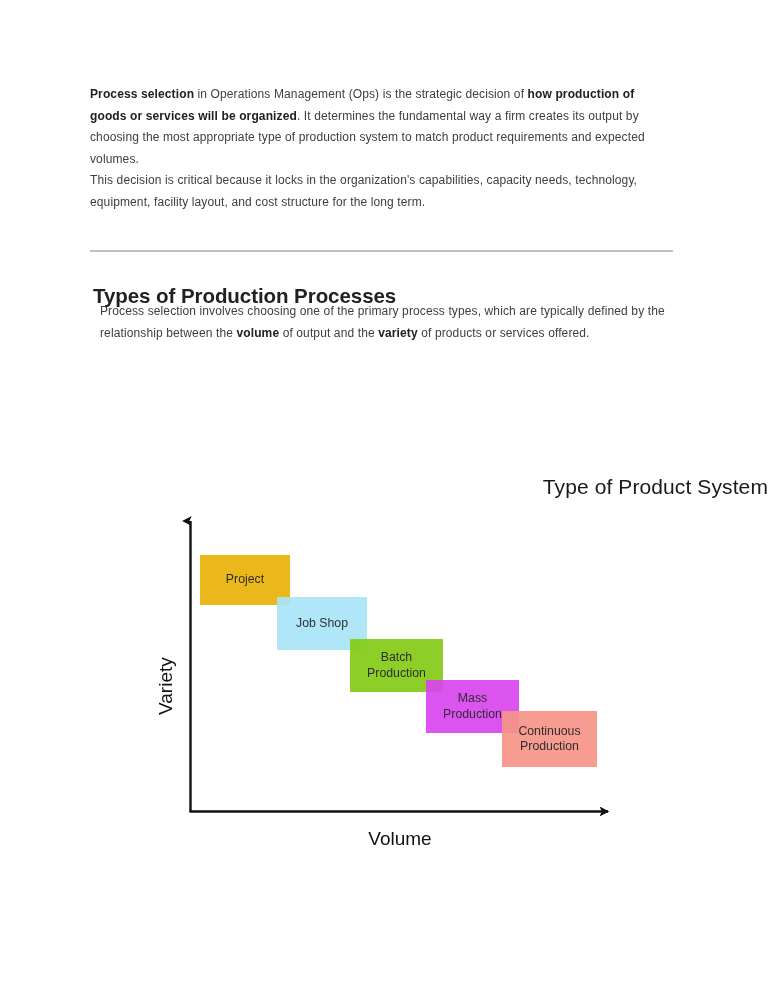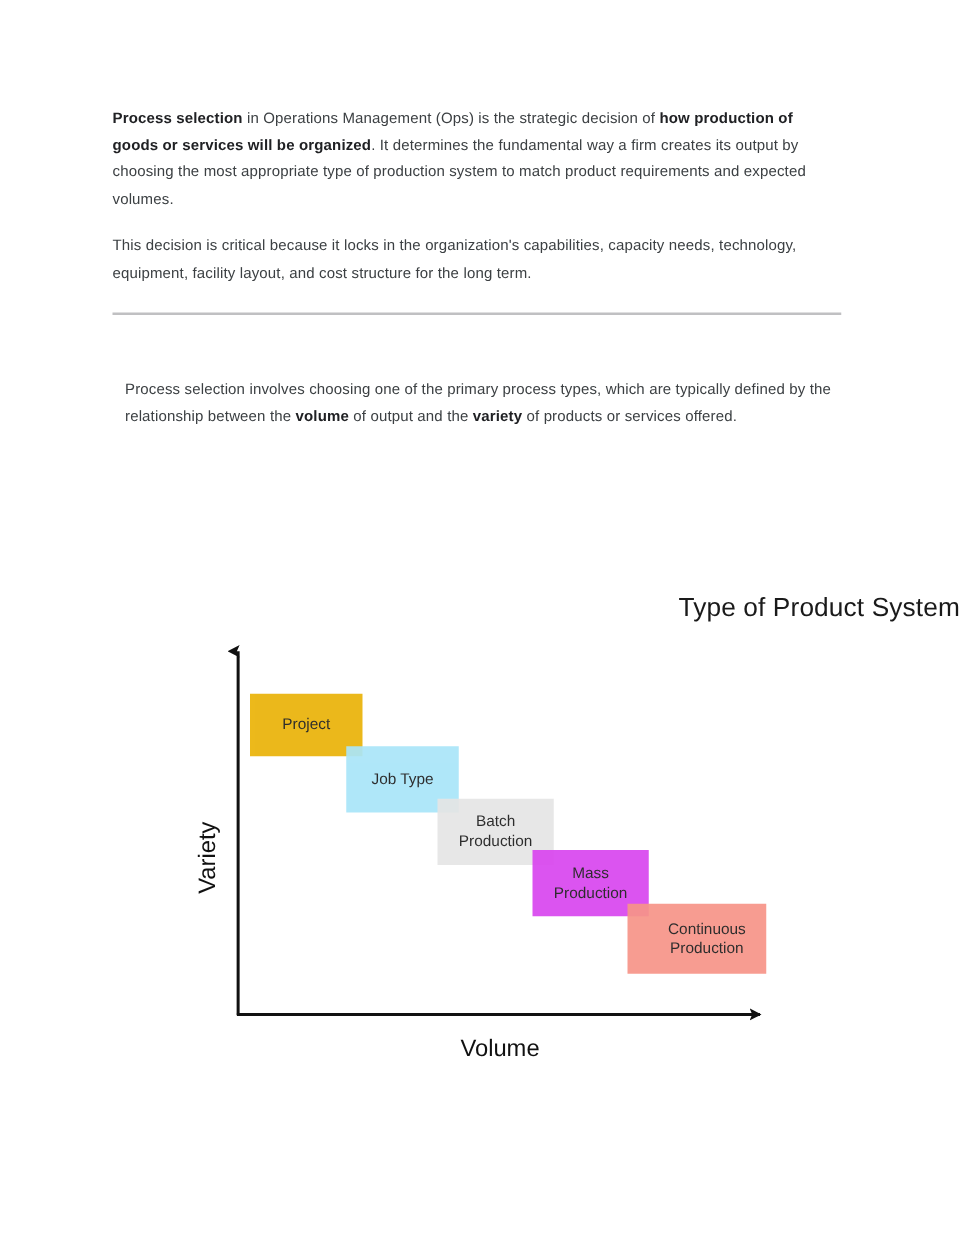--- a/index.html
+++ b/index.html
@@ -33,21 +33,21 @@
     width: 584px;
   }
   .para {
     font-size: 12px;
     line-height: 21.5px;
     color: #3c4043;
     margin: 0 0 0 0;
     letter-spacing: 0.01em;
   }
   .para + .para {
-    margin-top: 16px;
+    margin-top: 0;
   }
   .para b, .para strong {
     font-weight: 700;
     color: #202124;
   }
 
   .divider {
     position: absolute;
     left: 90px;
     top: 250px;
@@ -123,20 +123,21 @@
 
 <div class="page">
 
   <div class="article">
     <p class="para" id="p1"><b>Process selection</b><span> in Operations Management (Ops) is the strategic decision of </span><b>how production of goods or services will be organized</b><span>. It determines the fundamental way a firm creates its output by choosing the most appropriate type of production system to match product requirements and expected volumes.</span></p>
     <p class="para" id="p2"><span>This decision is critical because it locks in the organization's capabilities, capacity needs, technology, equipment, facility layout, and cost structure for the long term.</span></p>
   </div>
 
   <div class="divider"></div>
 
+  <h2 class="section-heading">Types of Production Processes</h2>
 
   <div class="article2">
     <p class="para" id="p3"><span>Process selection involves choosing one of the primary process types, which are typically defined by the relationship between the </span><b>volume</b><span> of output and the </span><b>variety</b><span> of products or services offered.</span></p>
   </div>
 
   <div class="chart">
 
     <div class="chart-title">Type of Product System</div>
 
     <svg class="chart-svg" width="768" height="420">
@@ -159,36 +160,36 @@
     </svg>
 
     <div id="boxes">
         <div class="pbox" style="left: 200px; top: 100px; width: 90px; height: 50px; background: #eab308; z-index: 10;">
           <div>
             <span>Project</span>
           </div>
         </div>
         <div class="pbox" style="left: 277px; top: 142px; width: 90px; height: 53px; background: rgb(169, 229, 249); z-index: 11;">
           <div>
-            <span>Job Type</span>
+            <span>Job Shop</span>
           </div>
         </div>
-        <div class="pbox" style="left: 350px; top: 184px; width: 93px; height: 53px; background: #e5e5e5; z-index: 12;">
+        <div class="pbox" style="left: 350px; top: 184px; width: 93px; height: 53px; background: #84cc16; z-index: 12;">
           <div>
             <span>Batch</span>
             <span>Production</span>
           </div>
         </div>
         <div class="pbox" style="left: 426px; top: 225px; width: 93px; height: 53px; background: #d946ef; z-index: 13;">
           <div>
             <span>Mass</span>
             <span>Production</span>
           </div>
         </div>
-        <div class="pbox" style="left: 502px; top: 268px; width: 95px; height: 56px; background: rgb(247, 148, 136); z-index: 14; padding-left: 16px;">
+        <div class="pbox" style="left: 502px; top: 256px; width: 95px; height: 56px; background: rgb(247, 148, 136); z-index: 14;">
           <div>
             <span>Continuous</span>
             <span>Production</span>
           </div>
         </div>
       </div>
   </div>
 
 </div>
 

